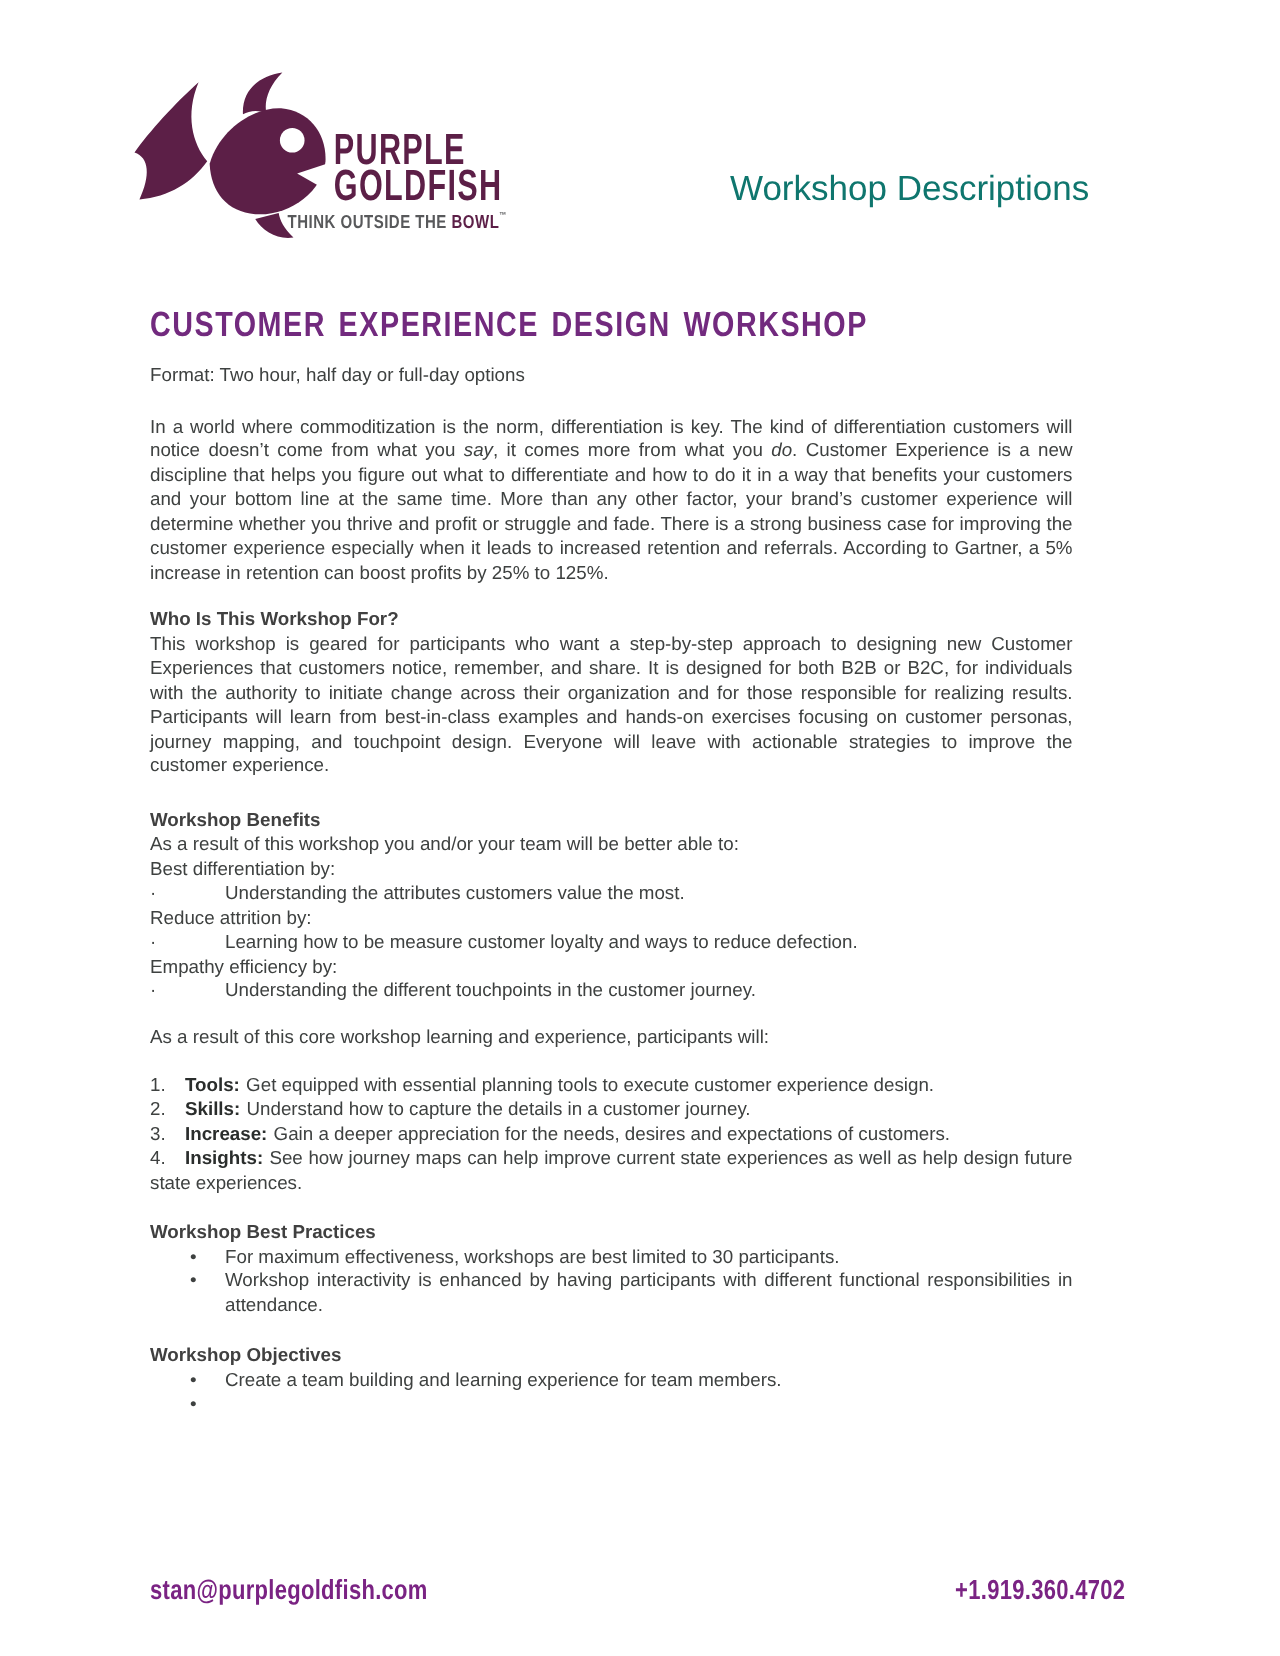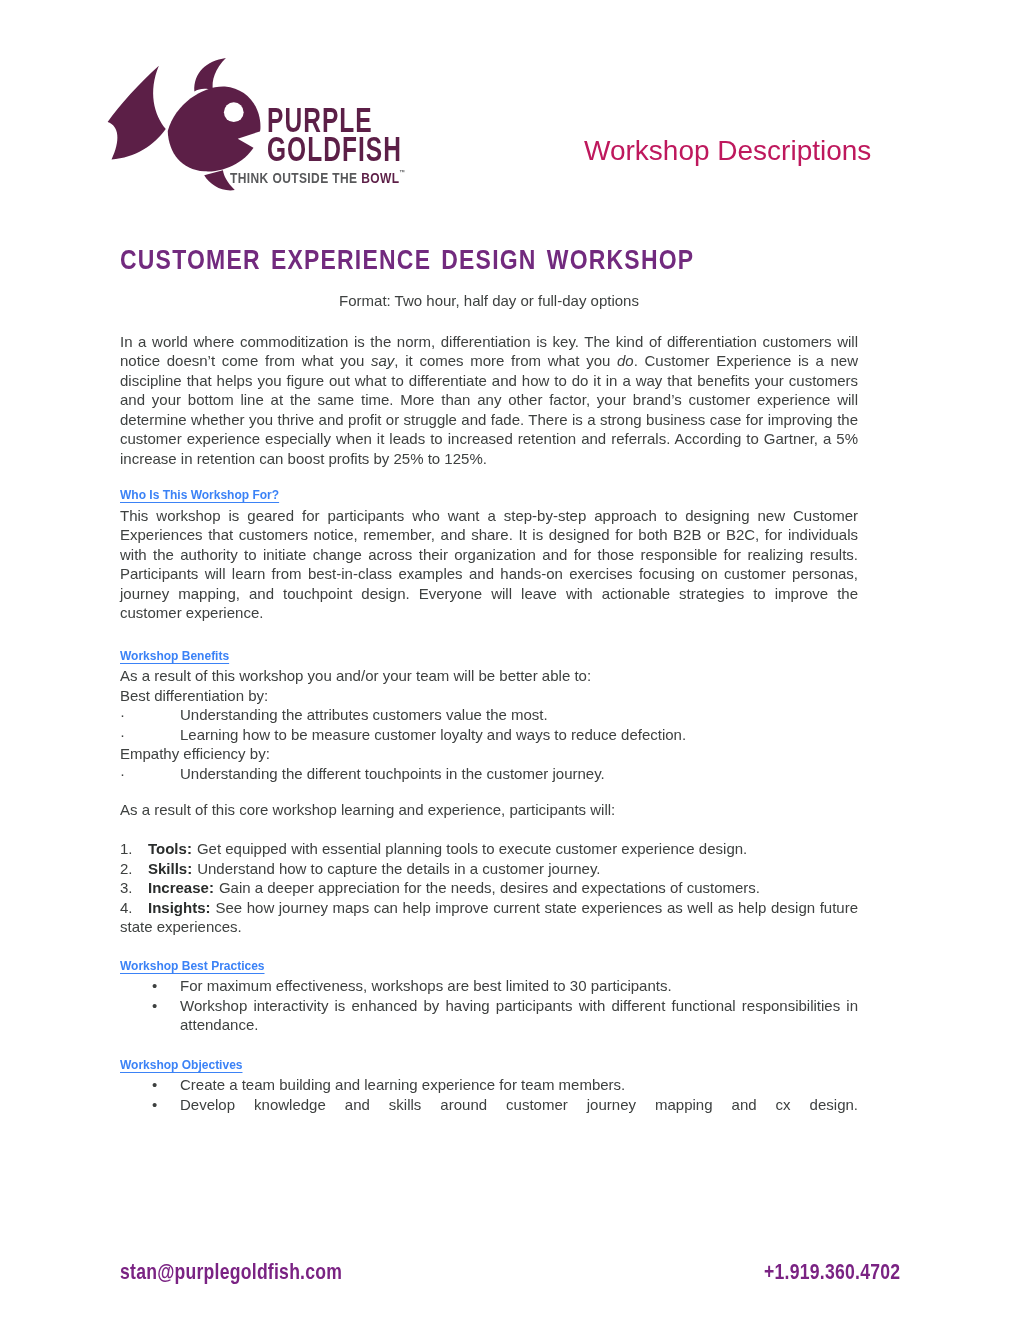--- a/index.html
+++ b/index.html
@@ -23,38 +23,38 @@
                font-size: 35px; line-height: 1; letter-spacing: 1.5px;
                transform: scaleX(0.70); transform-origin: left top; white-space: nowrap; }
   .logo-line1 { top: 50px; }
   .logo-line2 { top: 79px; }
   .tagline { position: absolute; left: 130px; top: 117px; font-size: 15px; font-weight: bold;
              color: #58595b; letter-spacing: 0.5px; transform: scaleX(0.80);
              transform-origin: left top; white-space: nowrap; }
   .tagline .bowl { color: #5c1f47; }
   .tagline .tm { font-size: 7px; vertical-align: top; color: #58595b; }
 
-  .doc-title { position: absolute; left: 584px; top: 135px; font-size: 28px; color: #be185d;
+  .doc-title { position: absolute; left: 584px; top: 135px; font-size: 28px; color: #0f766e;
                white-space: nowrap; }
 
   
   .content { position: absolute; left: 120px; top: 243px; width: 738px;
              font-size: 15px; line-height: 19.5px; }
 
   h1.workshop-title { color: #722a7e; font-size: 28px; line-height: 34px; font-weight: bold;
                       letter-spacing: 1.5px; word-spacing: 3px; white-space: nowrap;
                       transform: scaleX(0.82); transform-origin: left top; }
-  .format-line { margin-top: 14px; text-align: center; }
+  .format-line { margin-top: 14px; }
 
   p.justify { text-align: justify; }
   .intro-p { margin-top: 21px; }
   .intro-p i { font-style: italic; }
 
-  h3.sec { font-size: 12px; line-height: 19.5px; font-weight: bold; color: #3b82f6;
-           text-decoration: underline; text-underline-offset: 3px; }
+  h3.sec { font-size: 15px; line-height: 19.5px; font-weight: bold; color: #404040;
+           text-underline-offset: 3px; }
   .sec-who { margin-top: 18px; }
   .sec-benefits { margin-top: 24px; }
   .sec-bp { margin-top: 20px; }
   .sec-obj { margin-top: 21px; }
 
   .dot-row .dot { display: inline-block; width: 60px; }
 
   .core-lead { margin-top: 17px; }
   .num-list { margin-top: 19.5px; }
   .num-item .num { display: inline-block; width: 28px; }
@@ -117,20 +117,21 @@
     <p class="justify">This workshop is geared for participants who want a step-by-step approach to designing new Customer Experiences that customers notice, remember, and share. It is designed for both B2B or B2C, for individuals with the authority to initiate change across their organization and for those responsible for realizing results. Participants will learn from best-in-class examples and hands-on exercises focusing on customer personas, journey mapping, and touchpoint design. Everyone will leave with actionable strategies to improve the customer experience.</p>
 
     <h3 class="sec sec-benefits">Workshop Benefits</h3>
     <p>As a result of this workshop you and/or your team will be better able to:</p>
 
     <div>
       <p>Best differentiation by:</p>
       <p class="dot-row"><span class="dot">·</span><span>Understanding the attributes customers value the most.</span></p>
     </div>
     <div>
+      <p>Reduce attrition by:</p>
       <p class="dot-row"><span class="dot">·</span><span>Learning how to be measure customer loyalty and ways to reduce defection.</span></p>
     </div>
     <div>
       <p>Empathy efficiency by:</p>
       <p class="dot-row"><span class="dot">·</span><span>Understanding the different touchpoints in the customer journey.</span></p>
     </div>
 
     <p class="core-lead">As a result of this core workshop learning and experience, participants will:</p>
 
     <div class="num-list">
@@ -142,21 +143,21 @@
 
     <h3 class="sec sec-bp">Workshop Best Practices</h3>
     <ul class="bullets">
       <li><span class="bullet">•</span><span>For maximum effectiveness, workshops are best limited to 30 participants.</span></li>
       <li><span class="bullet">•</span><span>Workshop interactivity is enhanced by having participants with different functional responsibilities in attendance.</span></li>
     </ul>
 
     <h3 class="sec sec-obj">Workshop Objectives</h3>
     <ul class="bullets">
       <li><span class="bullet">•</span><span>Create a team building and learning experience for team members.</span></li>
-      <li class="force-justify"><span class="bullet">•</span><span>Develop knowledge and skills around customer journey mapping and cx design.</span></li>
+      <li class="force-justify"><span class="bullet">•</span></li>
     </ul>
 
   </div>
 
   <div class="footer-email">stan@purplegoldfish.com</div>
   <div class="footer-phone">+1.919.360.4702</div>
 
 </div>
 
 </body></html>

